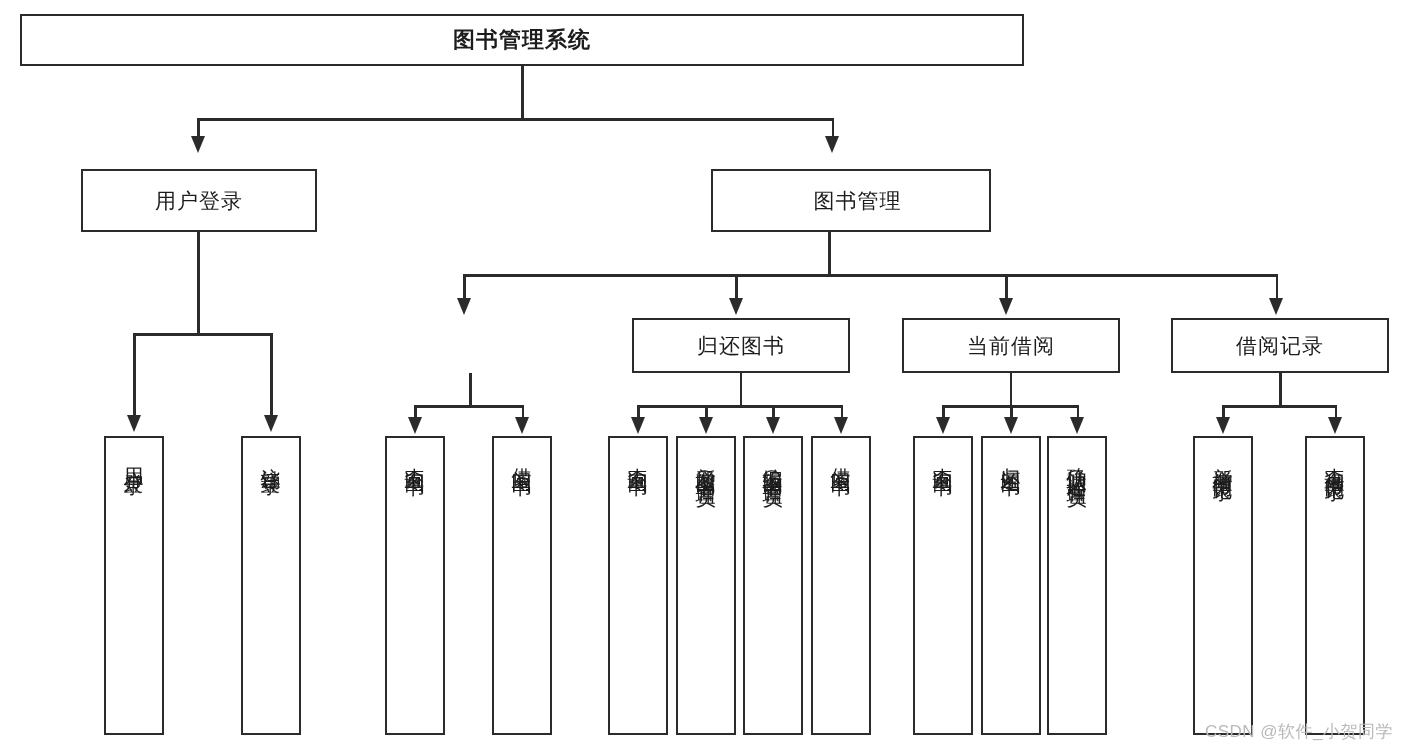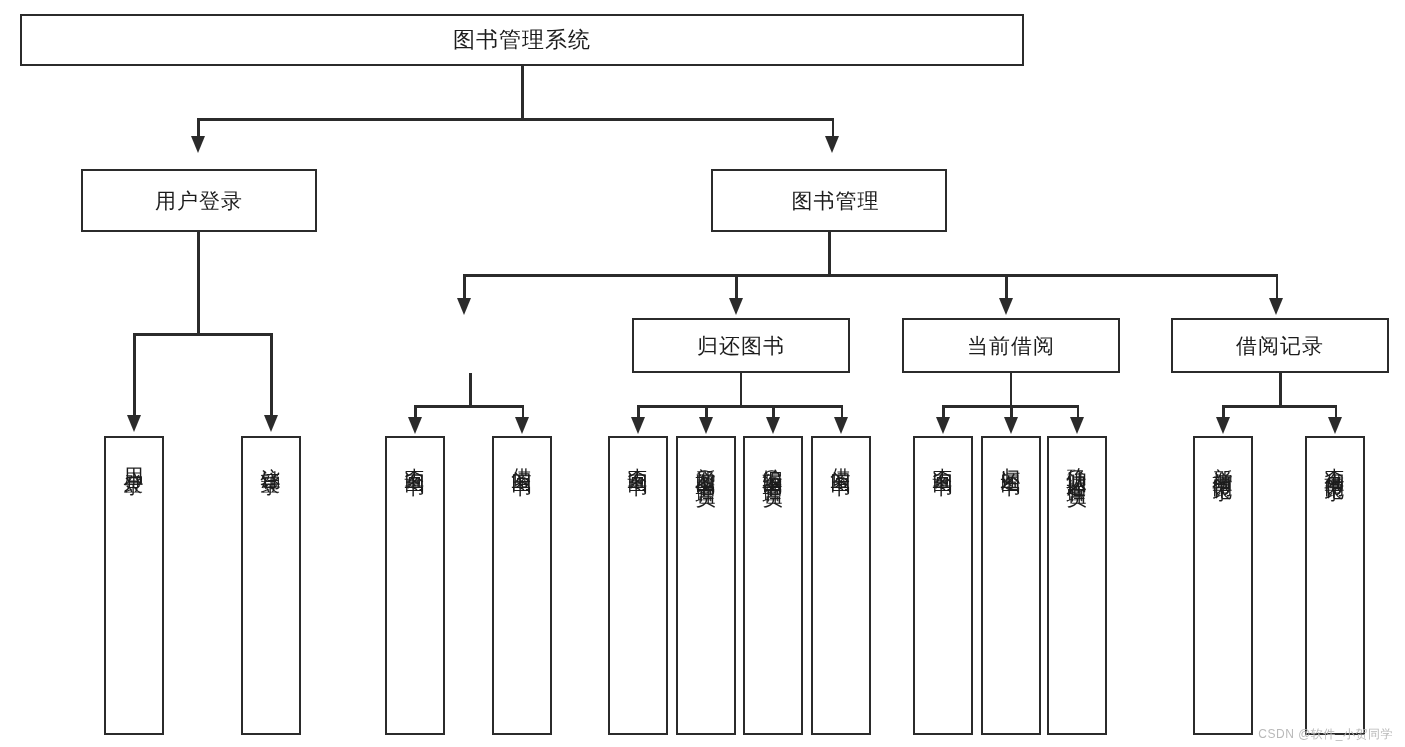--- a/index.html
+++ b/index.html
@@ -66,49 +66,49 @@
     border-left: 7.5px solid transparent;
     border-right: 7.5px solid transparent;
     border-top: 17px solid #2b2b2b;
     z-index: 2;
   }
   
   #watermark {
     position: absolute;
     right: 12px;
     bottom: 4px;
-    font-size: 12px;
+    font-size: 17px;
     color: #b9b9b9;
     letter-spacing: 0.5px;
     z-index: 5;
     white-space: nowrap;
   }
 </style>
 </head>
 <body>
 
 <div id="canvas">
 
-  <div class="node h root" style="left:20px; top:14px; width:1004px; height:52px;">
+  <div class="node h root" style="left:20px; top:14px; width:1004px; height:52px;font-weight:bold;">
     <span>图书管理系统</span>
   </div>
 
   <div class="ln v" style="left:521px; top:66px; width:2.5px; height:52px;"></div>
 
   <div class="ln h" style="left:197px; top:118px; width:637px; height:2.5px;"></div>
 
   <div class="ln v" style="left:197px; top:118px; height:20px;"></div>
   <div class="arrow" style="left:190.5px; top:136px;"></div>
   <div class="ln v" style="left:831.5px; top:118px; height:20px;"></div>
   <div class="arrow" style="left:825px; top:136px;"></div>
 
   <div class="node h" style="left:81px; top:169px; width:236px; height:63px;">
     <span>用户登录</span>
   </div>
-  <div class="node h" style="left:711px; top:169px; width:236px; height:63px;padding-left:13px;">
+  <div class="node h" style="left:711px; top:169px; width:280px; height:63px;padding-left:13px;">
     <span>图书管理</span>
   </div>
 
   <div class="ln v" style="left:197px; top:232px; height:103px;"></div>
   <div class="ln h" style="left:133px; top:333px; width:139px;"></div>
   <div class="ln v" style="left:133px; top:333px; height:84px;"></div>
   <div class="arrow" style="left:126.5px; top:415px;"></div>
   <div class="ln v" style="left:270px; top:333px; height:84px;"></div>
   <div class="arrow" style="left:263.5px; top:415px;"></div>
 

